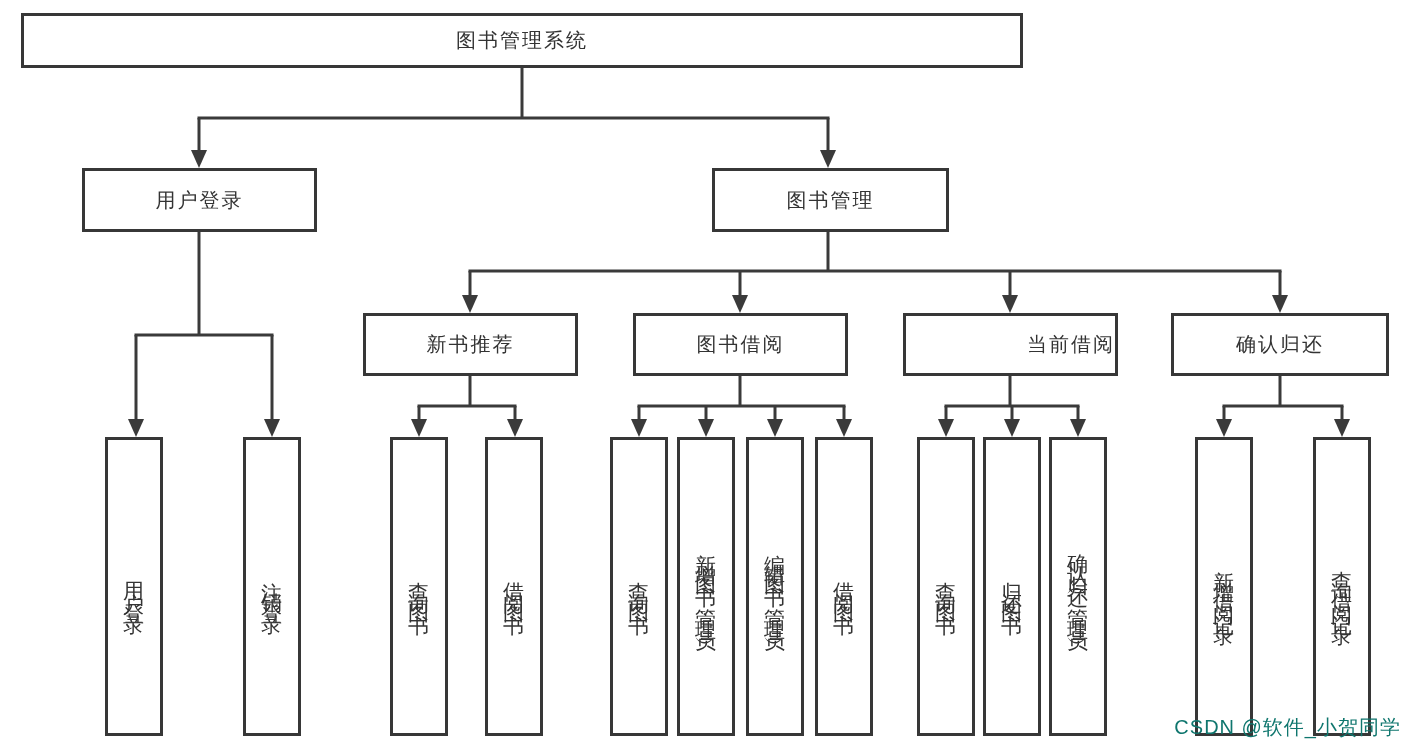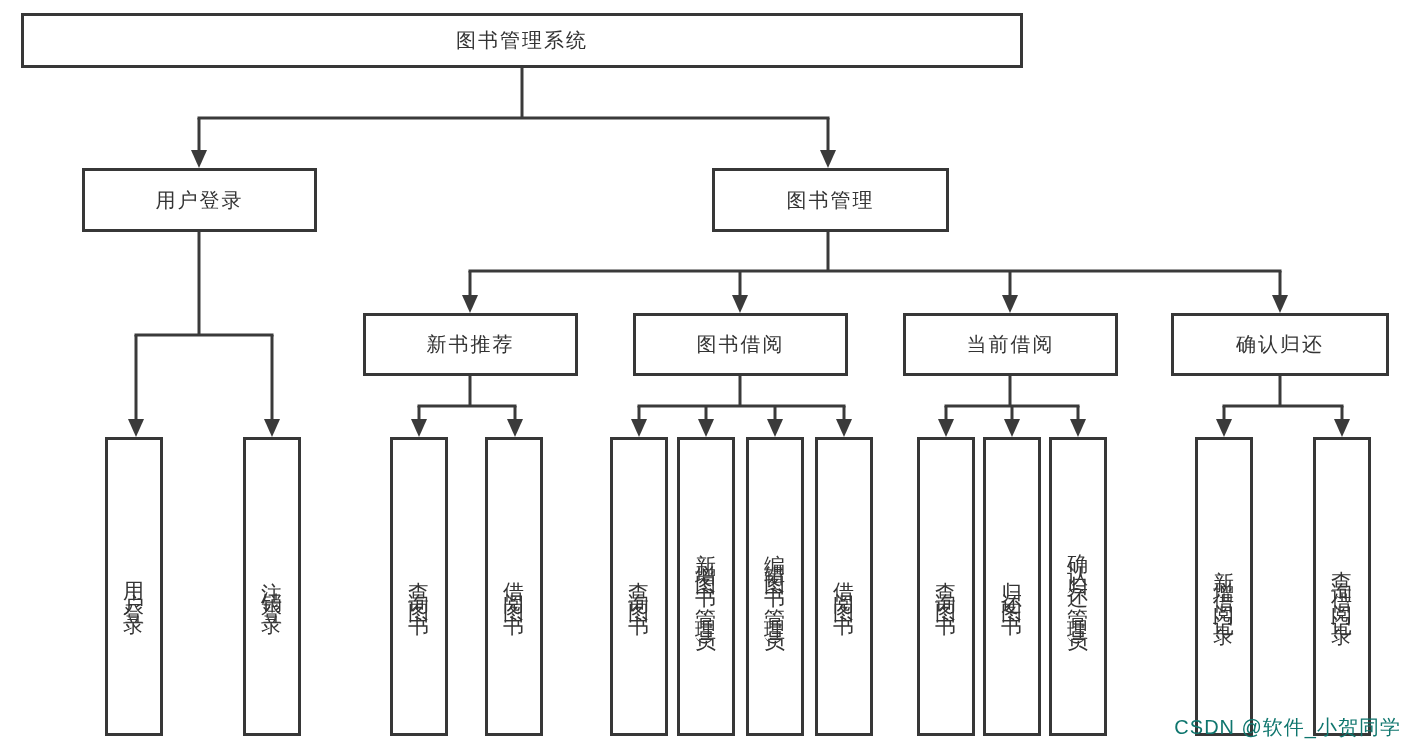--- a/index.html
+++ b/index.html
@@ -27,21 +27,21 @@
     font-size: 20px;
     letter-spacing: 2px;
     white-space: nowrap;
   }
   .node-root   { left: 21px;   top: 13px;  width: 1002px; height: 55px; align-items: center; }
   .node-l2a    { left: 82px;   top: 168px; width: 235px;  height: 64px; }
   .node-l2b    { left: 712px;  top: 168px; width: 237px;  height: 64px; }
   .node-g      { top: 313px;   height: 63px; }
   .node-g1     { left: 363px;  width: 215px; }
   .node-g2     { left: 633px;  width: 215px; }
-  .node-g3     { left: 903px;  width: 215px; }
+  .node-g3     { left: 903px;  width: 215px; justify-content: flex-end; }
   .node-g4     { left: 1171px; width: 218px; }
   .leaf        { top: 437px; width: 58px; height: 299px; }
   .vtext {
     writing-mode: vertical-rl;
     text-orientation: mixed;
     letter-spacing: 11px;
     font-size: 21px;
     line-height: 1;
     color: #333333;
   }

